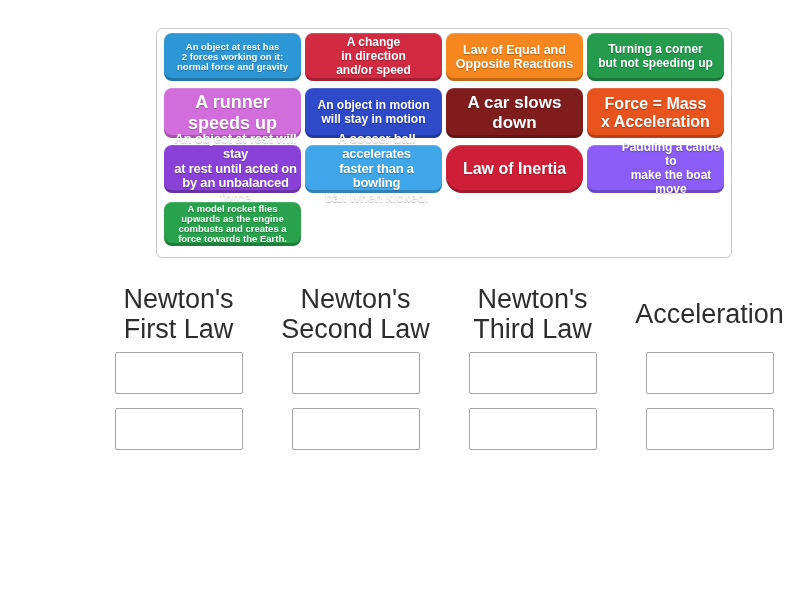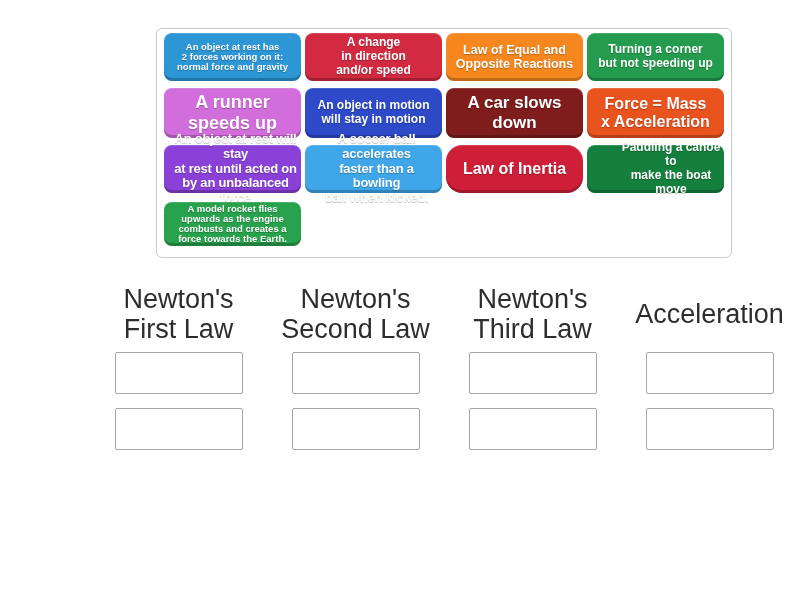--- a/index.html
+++ b/index.html
@@ -122,21 +122,21 @@
 x Acceleration</div>
     </div>
     <div class="tile-row last-gap">
       <div class="tile h48 fs-9" style="background: rgb(138, 65, 216);">An object at rest will stay
 at rest until acted on
 by an unbalanced force</div>
       <div class="tile h48 fs-9" style="background: rgb(63, 167, 233);">A soccer ball accelerates
 faster than a bowling
 ball when kicked.</div>
       <div class="tile h48 fs-16" style="background: rgb(207, 31, 56); border-radius: 16px;">Law of Inertia</div>
-      <div class="tile h48 fs-12" style="background: #15803d; padding-left: 34px;">Paddling a canoe to
+      <div class="tile h48 fs-12" style="background: #8b5cf6; padding-left: 34px;">Paddling a canoe to
 make the boat move</div>
     </div>
     <div class="tile-row">
       <div class="tile h44 fs-95" style="background: rgb(40, 162, 76);">A model rocket flies
 upwards as the engine
 combusts and creates a
 force towards the Earth.</div>
     </div>
   </div>
 

